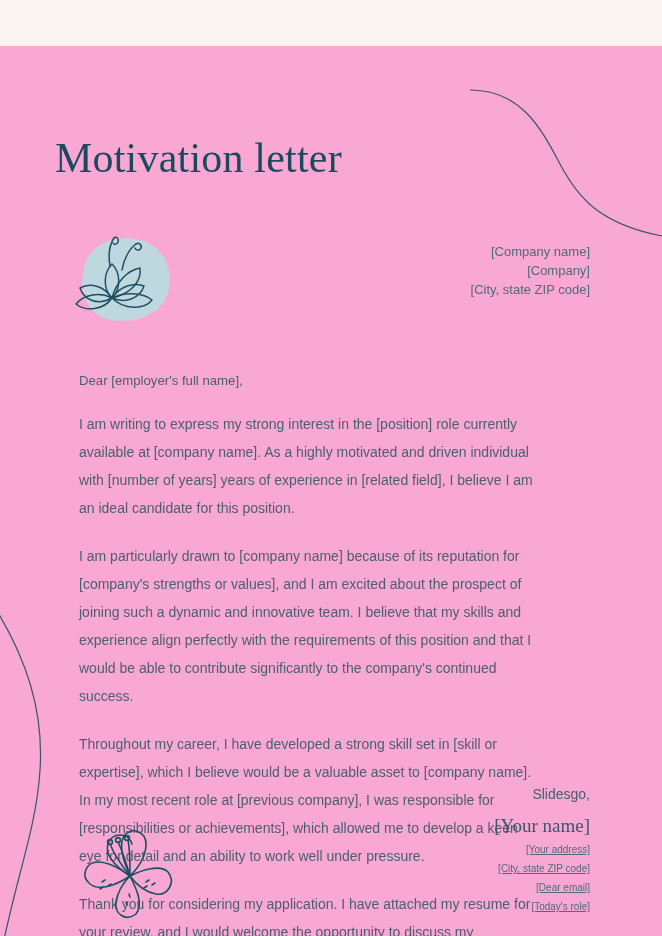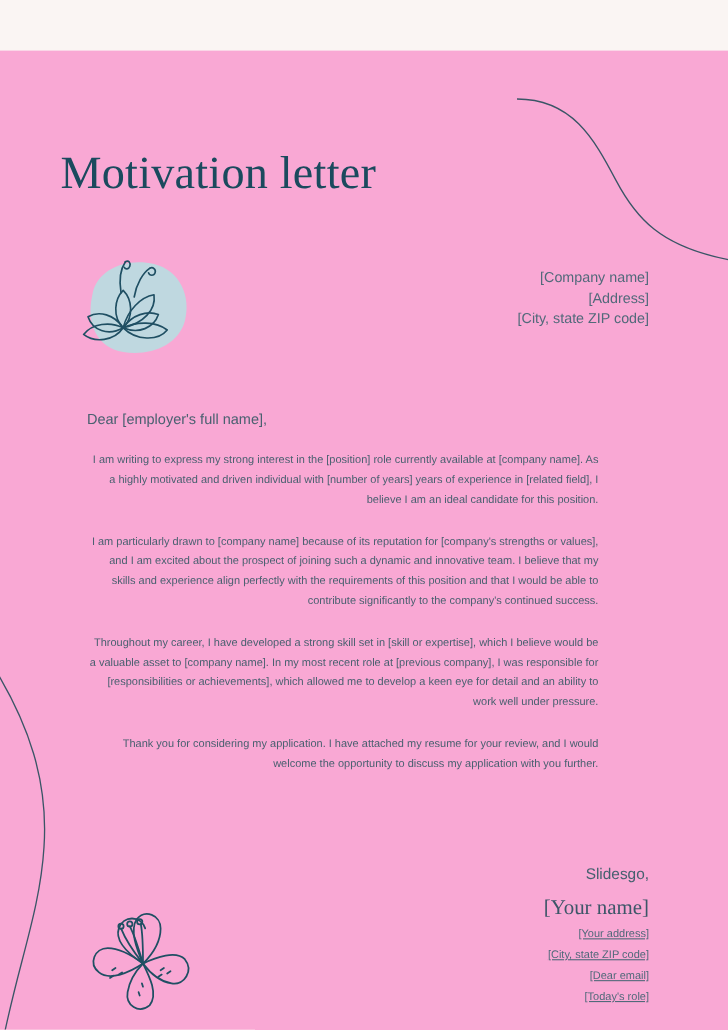--- a/index.html
+++ b/index.html
@@ -83,24 +83,24 @@
     top: 325px;
     width: 465px;
     color: #4a6070;
   }
   .salutation {
     font-size: 13.2px;
     line-height: 19px;
     margin-bottom: 20px;
   }
   .para {
-    font-size: 10px;
-    line-height: 18px;
+    font-size: 14px;
+    line-height: 28px;
     margin: 0 0 20px 0;
-    text-align: right;
+    text-align: left;
   }
   .para:last-child { margin-bottom: 0; }
 
   
   .signoff {
     position: absolute;
     right: 72px;
     top: 738px;
     text-align: right;
     color: #4a6070;
@@ -175,21 +175,21 @@
         <path d="M46 42 C44 30 46 20 50 14"></path>
         <path d="M50 14 C53 12 55 15 54 18 C53 21 50 21 49 19"></path>
         <path d="M58 46 C60 34 66 24 72 20"></path>
         <path d="M72 20 C75 18 78 21 77 24 C76 27 72 27 71 24"></path>
       </g>
     </svg>
   </div>
 
   <div class="employer-block">
     <div class="employer-line">[Company name]</div>
-    <div class="employer-line">[Address]</div>
+    <div class="employer-line">[Company]</div>
     <div class="employer-line">[City, state ZIP code]</div>
   </div>
 
   <div class="letter">
     <div class="salutation">Dear [employer's full name],</div>
     <p class="para">I am writing to express my strong interest in the [position] role currently available at [company name]. As a highly motivated and driven individual with [number of years] years of experience in [related field], I believe I am an ideal candidate for this position.</p>
     <p class="para">I am particularly drawn to [company name] because of its reputation for [company's strengths or values], and I am excited about the prospect of joining such a dynamic and innovative team. I believe that my skills and experience align perfectly with the requirements of this position and that I would be able to contribute significantly to the company's continued success.</p>
     <p class="para">Throughout my career, I have developed a strong skill set in [skill or expertise], which I believe would be a valuable asset to [company name]. In my most recent role at [previous company], I was responsible for [responsibilities or achievements], which allowed me to develop a keen eye for detail and an ability to work well under pressure.</p>
     <p class="para">Thank you for considering my application. I have attached my resume for your review, and I would welcome the opportunity to discuss my application with you further.</p>
   </div>

